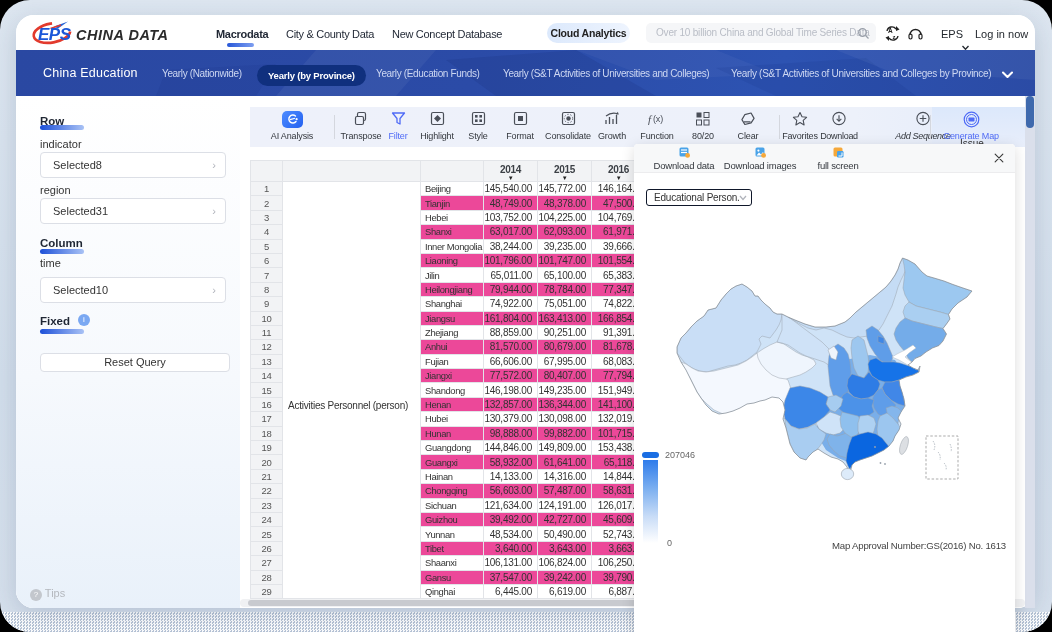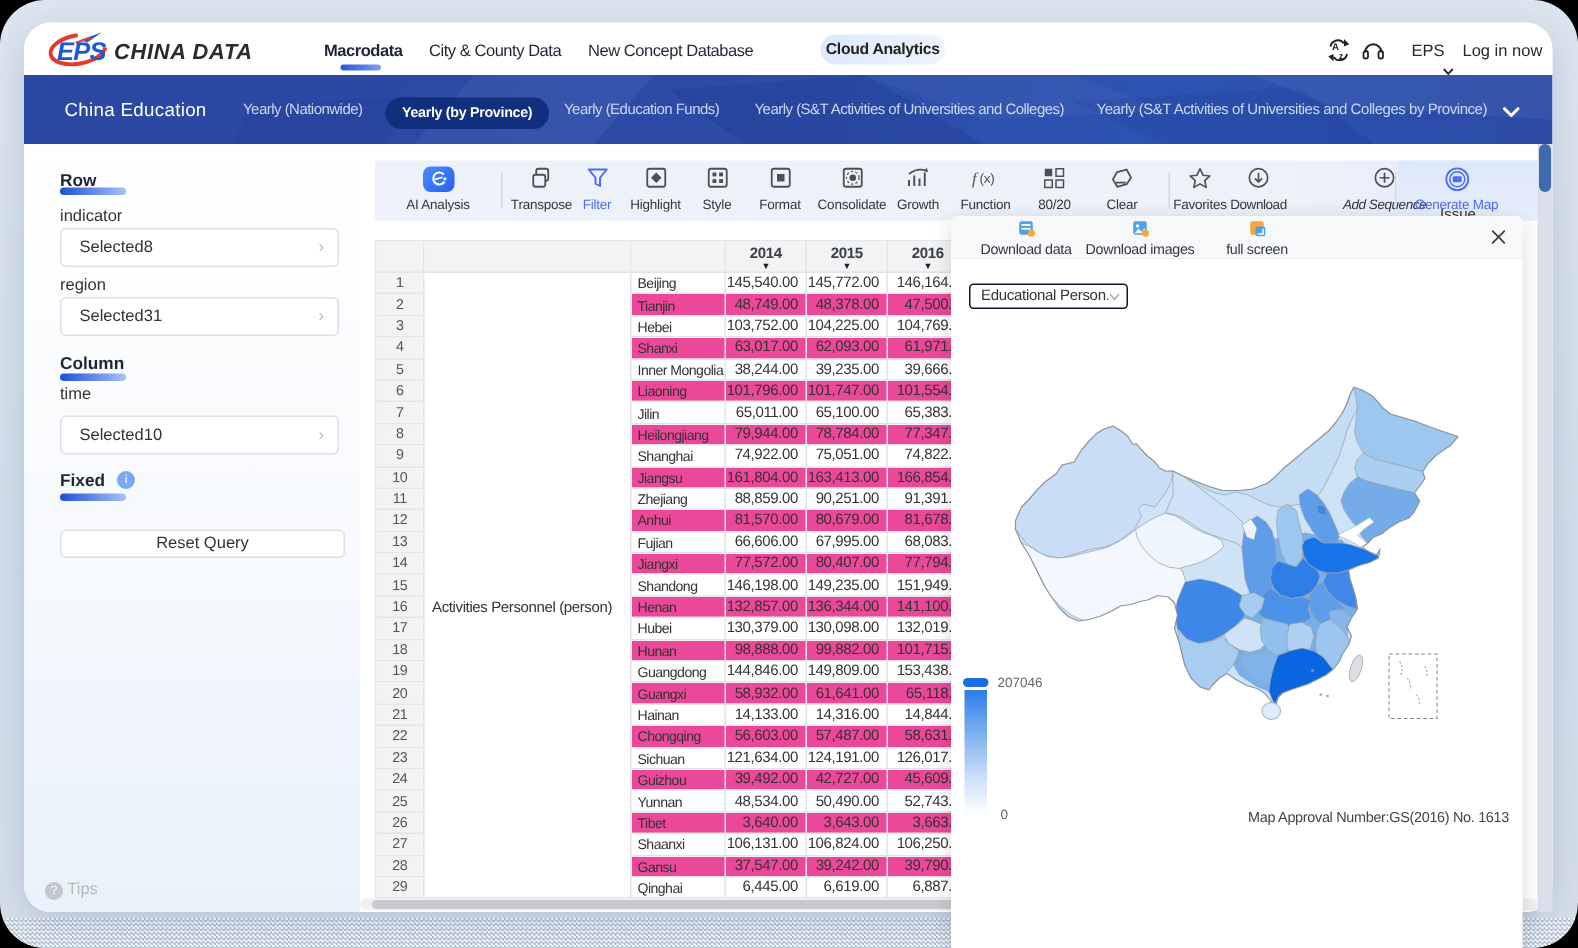--- a/index.html
+++ b/index.html
@@ -99,20 +99,26 @@
           <path d="M 24 8.5 L 38 3.5 L 28 10.5 Z" fill="#2563d6"></path>
           <path d="M 20.5 10.5 L 31 7" stroke="#e23a2d" stroke-width="1.5"></path>
           <text x="8" y="22" font-style="italic" font-weight="bold" font-size="17" fill="#1c57d8" letter-spacing="-0.5">EPS</text>
           <text x="46" y="21.5" font-style="italic" font-weight="bold" font-size="14.5" fill="#2b2b2b" letter-spacing="0.5">CHINA DATA</text>
         </svg>
         <div class="navitem" id="macro" style="left:200px;">Macrodata</div>
         <div id="macro-underline"></div>
         <div class="navitem" style="left:270px;">City &amp; County Data</div>
         <div class="navitem" style="left:376px;">New Concept Database</div>
         <div id="cloud">Cloud Analytics</div>
+        <div id="search">Over 10 billion China and Global Time Series Data
+          <svg width="13" height="13" viewBox="0 0 13 13">
+              <circle cx="5.5" cy="5.5" r="3.8" fill="none" stroke="#9aa0aa" stroke-width="1.3"></circle>
+              <line x1="8.5" y1="8.5" x2="11.5" y2="11.5" stroke="#9aa0aa" stroke-width="1.3"></line>
+            </svg>
+        </div>
         <svg class="hicon" style="left:869px;" width="15" height="15" viewBox="0 0 15 15">
           <path d="M 2 5 A 5 5 0 0 1 11 3" fill="none" stroke="#222" stroke-width="1.3"></path>
           <path d="M 13 10 A 5 5 0 0 1 4 12" fill="none" stroke="#222" stroke-width="1.3"></path>
           <path d="M 11 0 L 11 5 L 14.5 3.5 Z" fill="#222"></path>
           <path d="M 4 15 L 4 10 L 0.5 11.5 Z" fill="#222"></path>
           <text x="3" y="7" font-size="6.5" font-weight="bold" fill="#222">A</text>
           <text x="7.5" y="13" font-size="6" font-weight="bold" fill="#222">z</text>
         </svg>
         <svg class="hicon" style="left:892px;" width="15" height="15" viewBox="0 0 15 15">
           <path d="M 2 9 A 5.5 5.5 0 0 1 13 9" fill="none" stroke="#222" stroke-width="1.4"></path>

